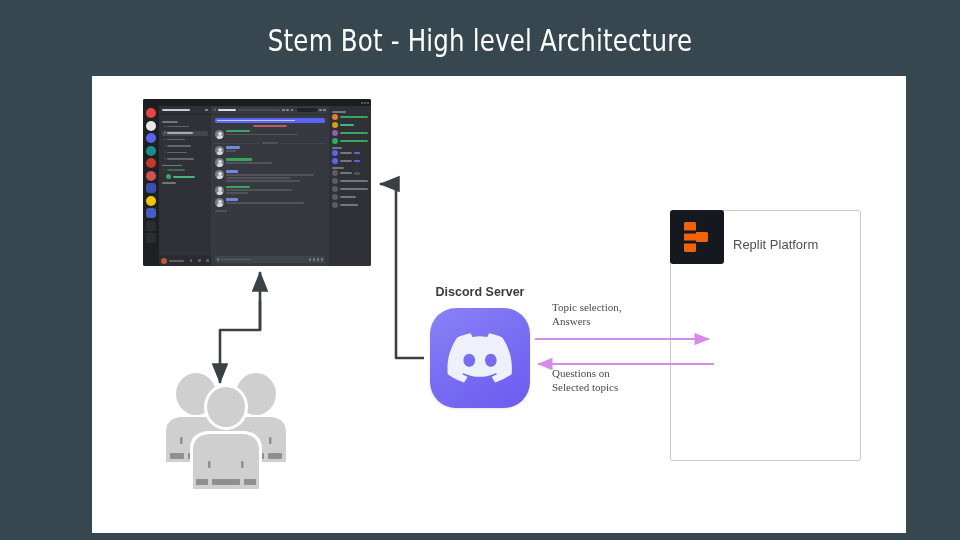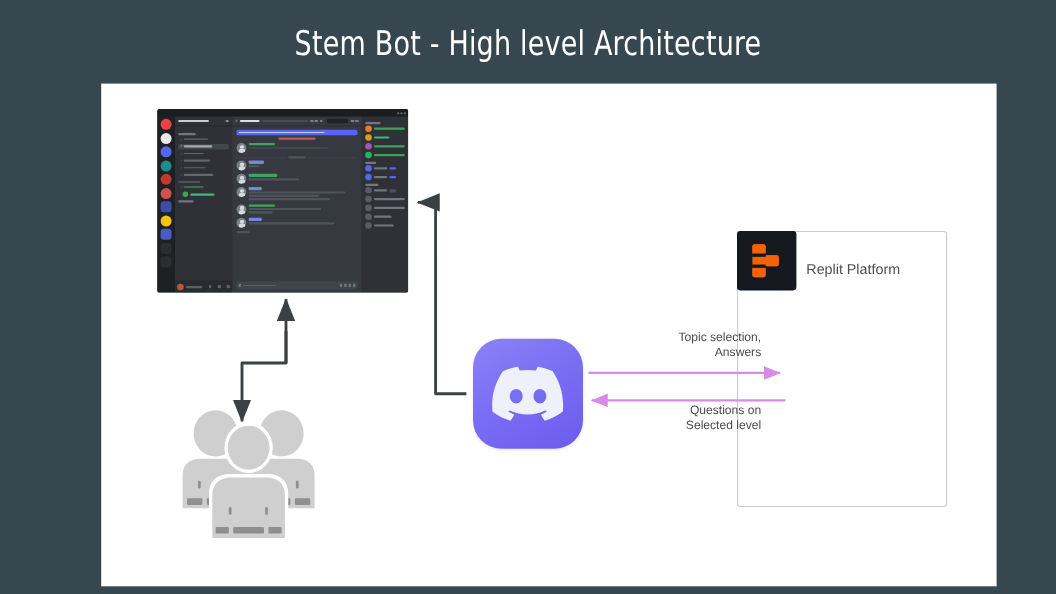--- a/index.html
+++ b/index.html
@@ -188,22 +188,22 @@
     position: absolute; left: 44px; top: 87px;
     width: 85px; height: 79px;
     background: #f2f4f2; border: 1.6px solid #dba8e6; border-radius: 7px;
     display: flex; flex-direction: column; align-items: center; justify-content: center;
     line-height: 1.28;
   }
   #backend-box span { color: #3a3a3a; font-size: 11px; font-weight: bold; display: block; }
 
   
   .flow-label {
-    position: absolute; text-align: right; color: #4a4a4a;
-    font-size: 11px; line-height: 1.3; white-space: pre-line;
+    position: absolute; text-align: left; color: #4a4a4a;
+    font-size: 11px; line-height: 1.3; white-space: pre-line; font-family: Liberation Serif, serif;
   }
   #label-topic { left: 460px; top: 224px; width: 140px; }
   #label-questions { left: 460px; top: 290px; width: 140px; }
 
   
   #connectors { position: absolute; left: 0; top: 0; width: 814px; height: 457px; pointer-events: none; }
 </style>
 </head>
 <body>
 
@@ -474,20 +474,21 @@
         <g fill="#8f8f8f">
           <rect x="34" y="110" width="12" height="6" rx="1"></rect>
           <rect x="50" y="110" width="28" height="6" rx="1"></rect>
           <rect x="82" y="110" width="12" height="6" rx="1"></rect>
           <rect x="46" y="92" width="2.5" height="7" rx="1"></rect>
           <rect x="79" y="92" width="2.5" height="7" rx="1"></rect>
         </g>
       </svg>
     </div>
 
+    <div id="discord-label">Discord Server</div>
     <div id="discord-node">
       <div id="discord-icon">
         <svg width="66" height="50" viewBox="0 0 71 55">
           <path fill="#eef0fb" d="M60.1,4.9C55.5,2.8,50.6,1.3,45.5,0.4c-0.1,0-0.2,0-0.2,0.1c-0.6,1.1-1.3,2.6-1.8,3.8
             c-5.5-0.8-10.9-0.8-16.3,0c-0.5-1.2-1.2-2.7-1.9-3.8c0-0.1-0.1-0.1-0.2-0.1c-5,0.9-9.9,2.4-14.6,4.5c0,0-0.1,0-0.1,0.1
             C1.2,18.7-1.3,32,0,45.2c0,0.1,0,0.1,0.1,0.2c6.1,4.5,12,7.2,17.8,9c0.1,0,0.2,0,0.2-0.1c1.4-1.9,2.6-3.8,3.6-5.9
             c0.1-0.1,0-0.3-0.1-0.3c-1.9-0.7-3.7-1.6-5.5-2.6c-0.2-0.1-0.2-0.3,0-0.4c0.4-0.3,0.7-0.6,1.1-0.9c0.1-0.1,0.2-0.1,0.2,0
             c11.5,5.3,24,5.3,35.4,0c0.1,0,0.2,0,0.2,0c0.4,0.3,0.7,0.6,1.1,0.9c0.2,0.1,0.2,0.4,0,0.4c-1.8,1-3.6,1.9-5.5,2.6
             c-0.1,0-0.2,0.2-0.1,0.3c1,2.1,2.3,4,3.6,5.9c0.1,0.1,0.2,0.1,0.2,0.1c5.8-1.8,11.8-4.5,17.9-9c0.1,0,0.1-0.1,0.1-0.2
             c1.5-15.2-2.4-28.4-10.2-40.2C60.2,5,60.1,4.9,60.1,4.9z M23.7,37.2c-3.5,0-6.4-3.2-6.4-7.2s2.8-7.2,6.4-7.2c3.6,0,6.5,3.3,6.4,7.2
@@ -511,21 +512,21 @@
           <rect x="2" y="9.5" width="12" height="3" fill="#15181f"></rect>
           <rect x="2" y="19.5" width="12" height="3" fill="#15181f"></rect>
         </svg>
       </div>
       <div id="replit-platform-label">Replit Platform</div>
     </div>
 
     <div class="flow-label" id="label-topic">Topic selection,
 Answers</div>
     <div class="flow-label" id="label-questions">Questions on
-Selected level</div>
+Selected topics</div>
 
     <svg id="connectors">
       <defs>
         <marker id="arrowDark" markerWidth="9" markerHeight="9" refX="7.6" refY="3.2" orient="auto" markerUnits="strokeWidth">
           <path d="M0,0 L8,3.2 L0,6.4 z" fill="#3b4044"></path>
         </marker>
         <marker id="arrowPurple" markerWidth="8" markerHeight="8" refX="6.6" refY="2.8" orient="auto" markerUnits="strokeWidth">
           <path d="M0,0 L7,2.8 L0,5.6 z" fill="#d88ae8"></path>
         </marker>
       </defs>

